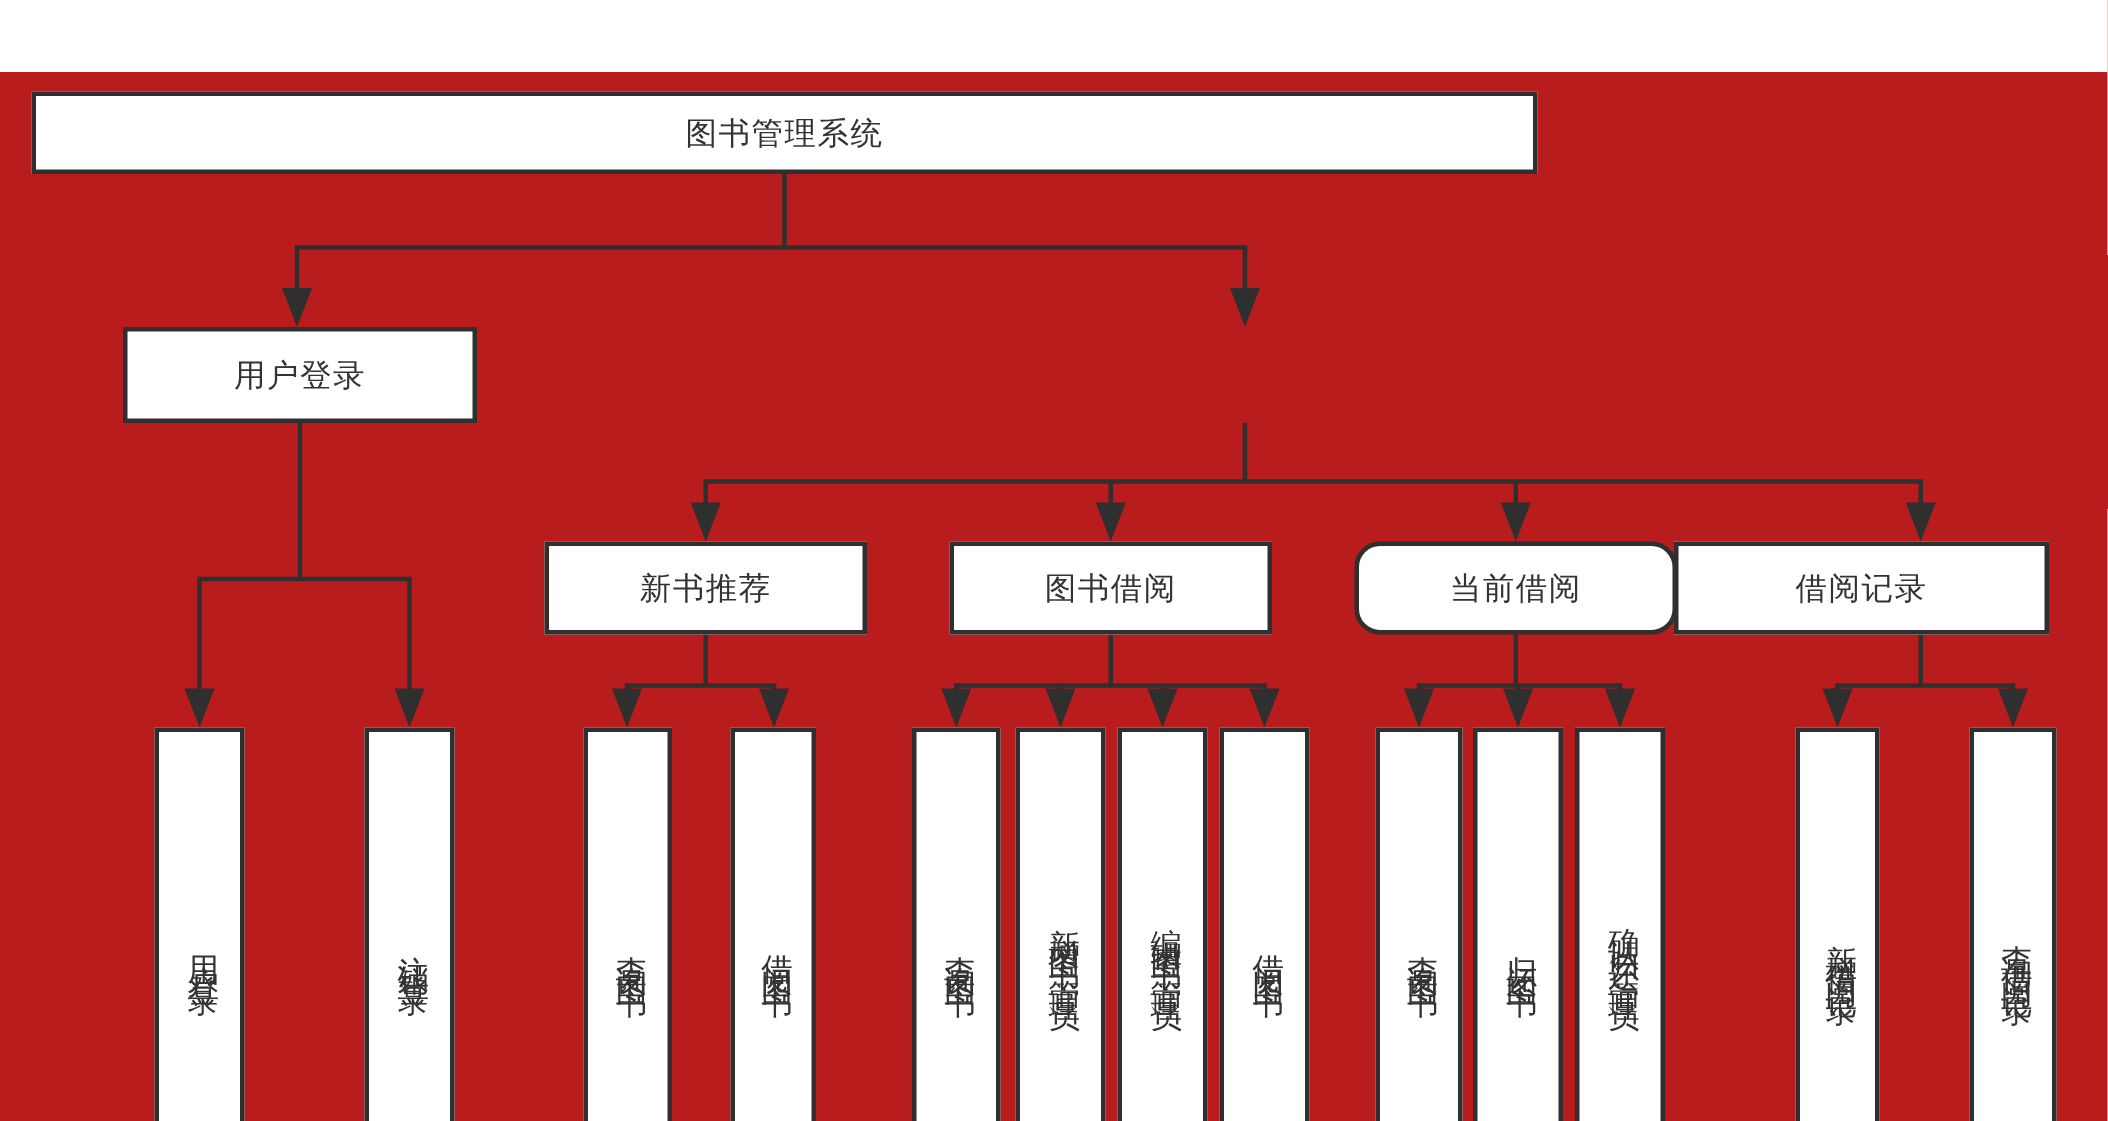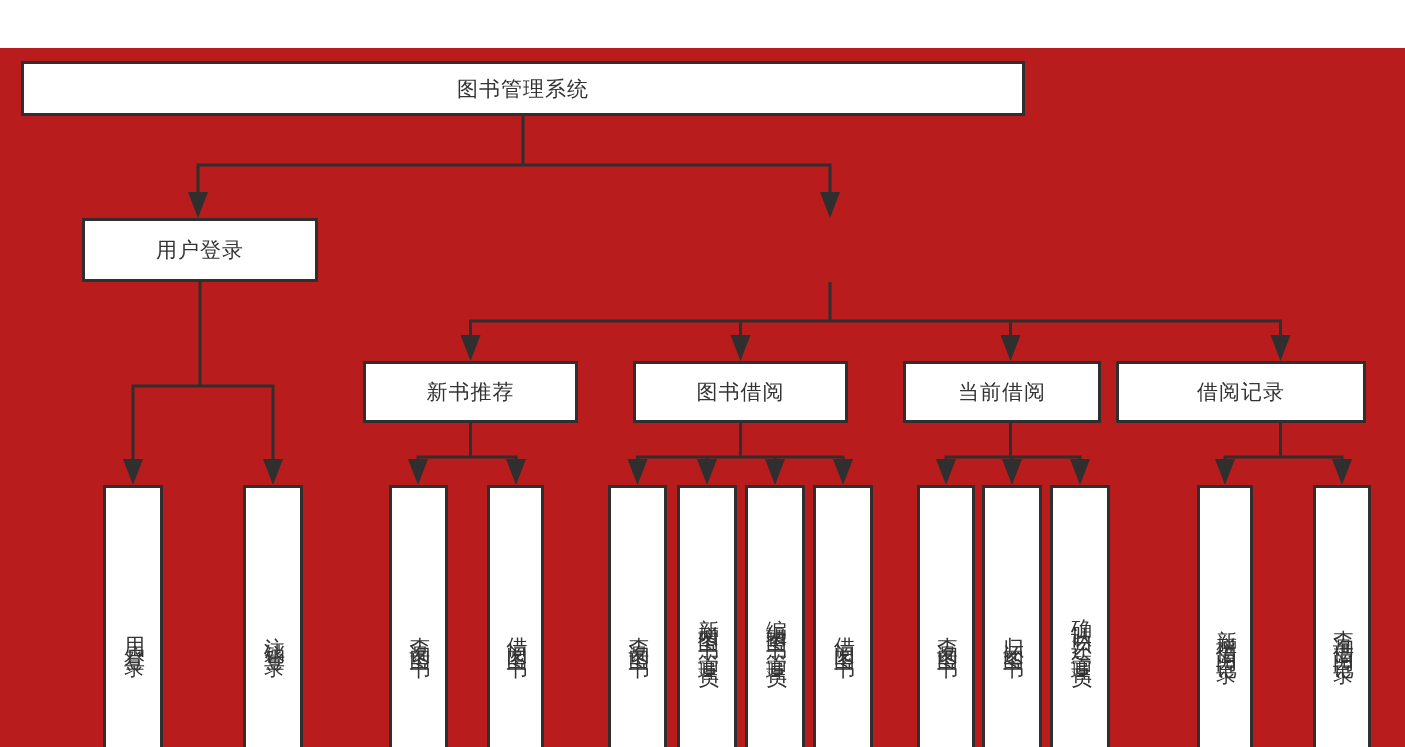--- a/index.html
+++ b/index.html
@@ -100,21 +100,21 @@
       <polygon points="1332,411 1352,411 1342,437"></polygon>
     </g>
   </svg>
 
   <div class="node" style="left:21px; top:13px; width:1004px; height:55px;">图书管理系统</div>
 
   <div class="node" style="left:82px; top:170px; width:236px; height:64px;">用户登录</div>
 
   <div class="node" style="left:363px; top:313px; width:215px; height:62px;">新书推荐</div>
   <div class="node" style="left:633px; top:313px; width:215px; height:62px;">图书借阅</div>
-  <div class="node" style="left:903px; top:313px; width:198px; height:62px;">当前借阅</div>
+  <div class="node" style="left:903px; top:313px; width:215px; height:62px;border-radius:17px;">当前借阅</div>
   <div class="node" style="left:1116px; top:313px; width:250px; height:62px;">借阅记录</div>
 
   <div class="leaf" style="left:103px; width:60px;">用户登录</div>
   <div class="leaf" style="left:243px; width:60px;">注销登录</div>
 
   <div class="leaf" style="left:389px; width:59px;">查询图书</div>
   <div class="leaf" style="left:487px; width:57px;">借阅图书</div>
 
   <div class="leaf" style="left:608px; width:59px;">查询图书</div>
   <div class="leaf" style="left:677px; width:60px;">新增图书（管理员）</div>

